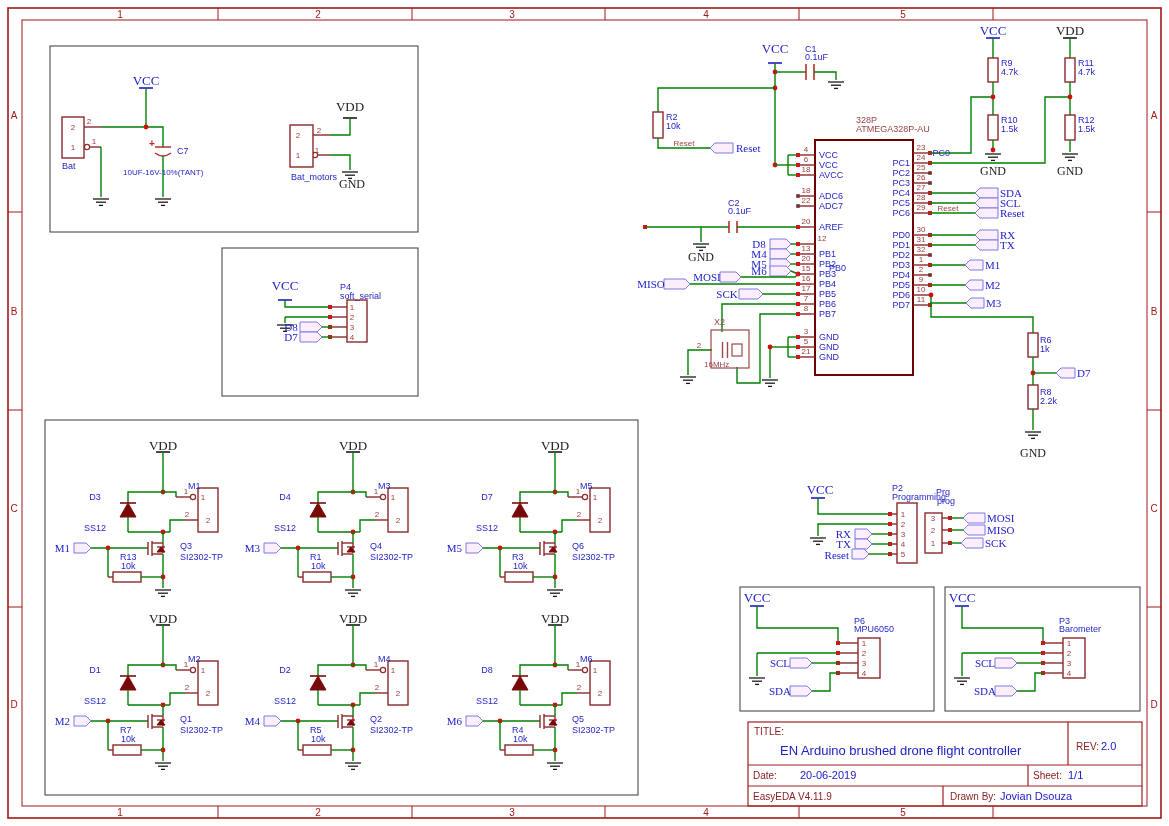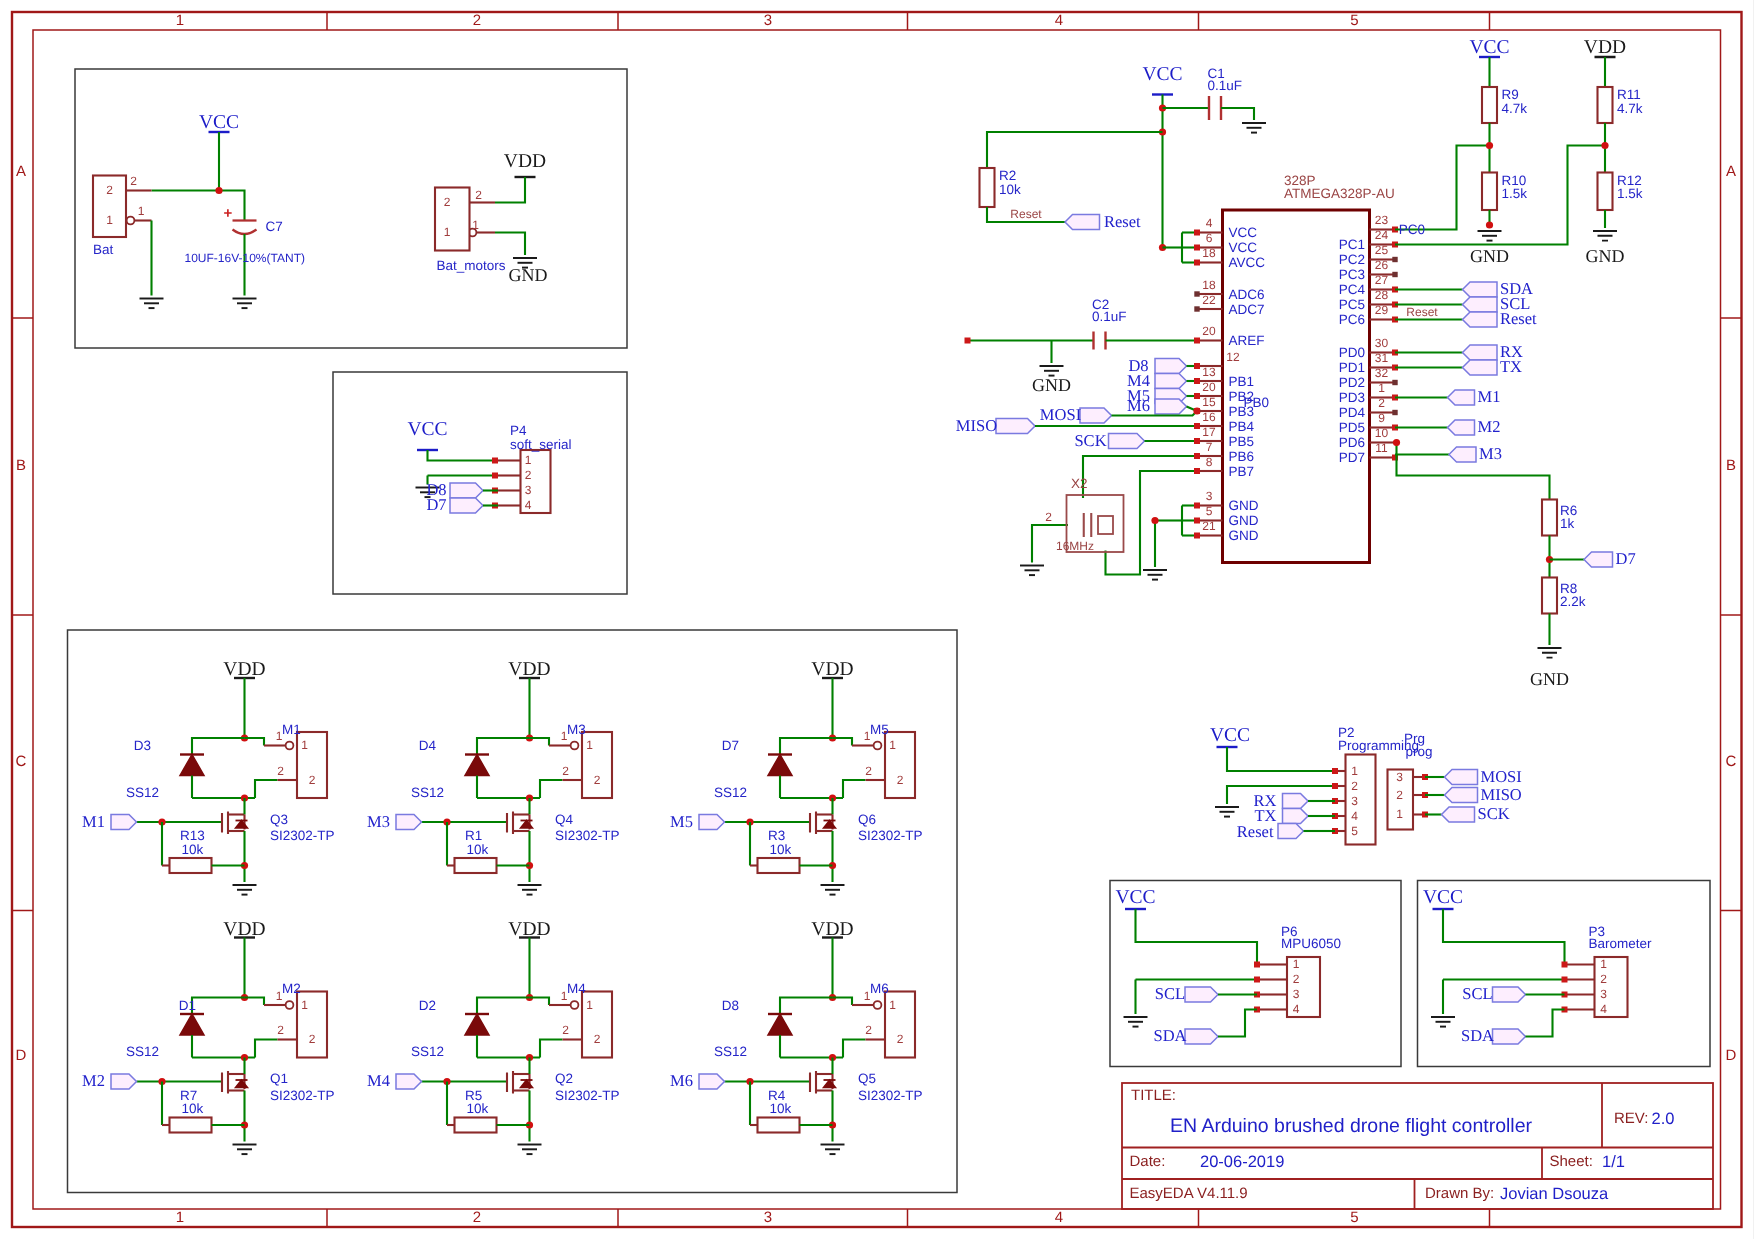--- a/index.html
+++ b/index.html
@@ -807,21 +807,21 @@
       <div class="t al ref" style="left: 572px; top: 557px;">SI2302-TP</div>
       <div class="t al ref" style="left: 512px; top: 557px;">R3</div>
       <div class="t al ref" style="left: 513px; top: 566px;">10k</div>
       <div class="t ar net" style="left: 462px; top: 548px;">M5</div>
       <div class="t ac pwrk" style="left: 163px; top: 619px;">VDD</div>
       <div class="t al ref" style="left: 188px; top: 659px;">M2</div>
       <div class="t ac pin" style="left: 186px; top: 664px;">1</div>
       <div class="t ac pin" style="left: 203px; top: 670px;">1</div>
       <div class="t ac pin" style="left: 187px; top: 687px;">2</div>
       <div class="t ac pin" style="left: 208px; top: 693px;">2</div>
-      <div class="t ac ref" style="left: 95px; top: 670px; margin-left: 30px;">D1</div>
+      <div class="t ac ref" style="left: 95px; top: 670px;">D1</div>
       <div class="t al ref" style="left: 84px; top: 701px;">SS12</div>
       <div class="t al ref" style="left: 180px; top: 719px;">Q1</div>
       <div class="t al ref" style="left: 180px; top: 730px;">SI2302-TP</div>
       <div class="t al ref" style="left: 120px; top: 730px;">R7</div>
       <div class="t al ref" style="left: 121px; top: 739px;">10k</div>
       <div class="t ar net" style="left: 70px; top: 721px;">M2</div>
       <div class="t ac pwrk" style="left: 353px; top: 619px;">VDD</div>
       <div class="t al ref" style="left: 378px; top: 659px;">M4</div>
       <div class="t ac pin" style="left: 376px; top: 664px;">1</div>
       <div class="t ac pin" style="left: 393px; top: 670px;">1</div>

